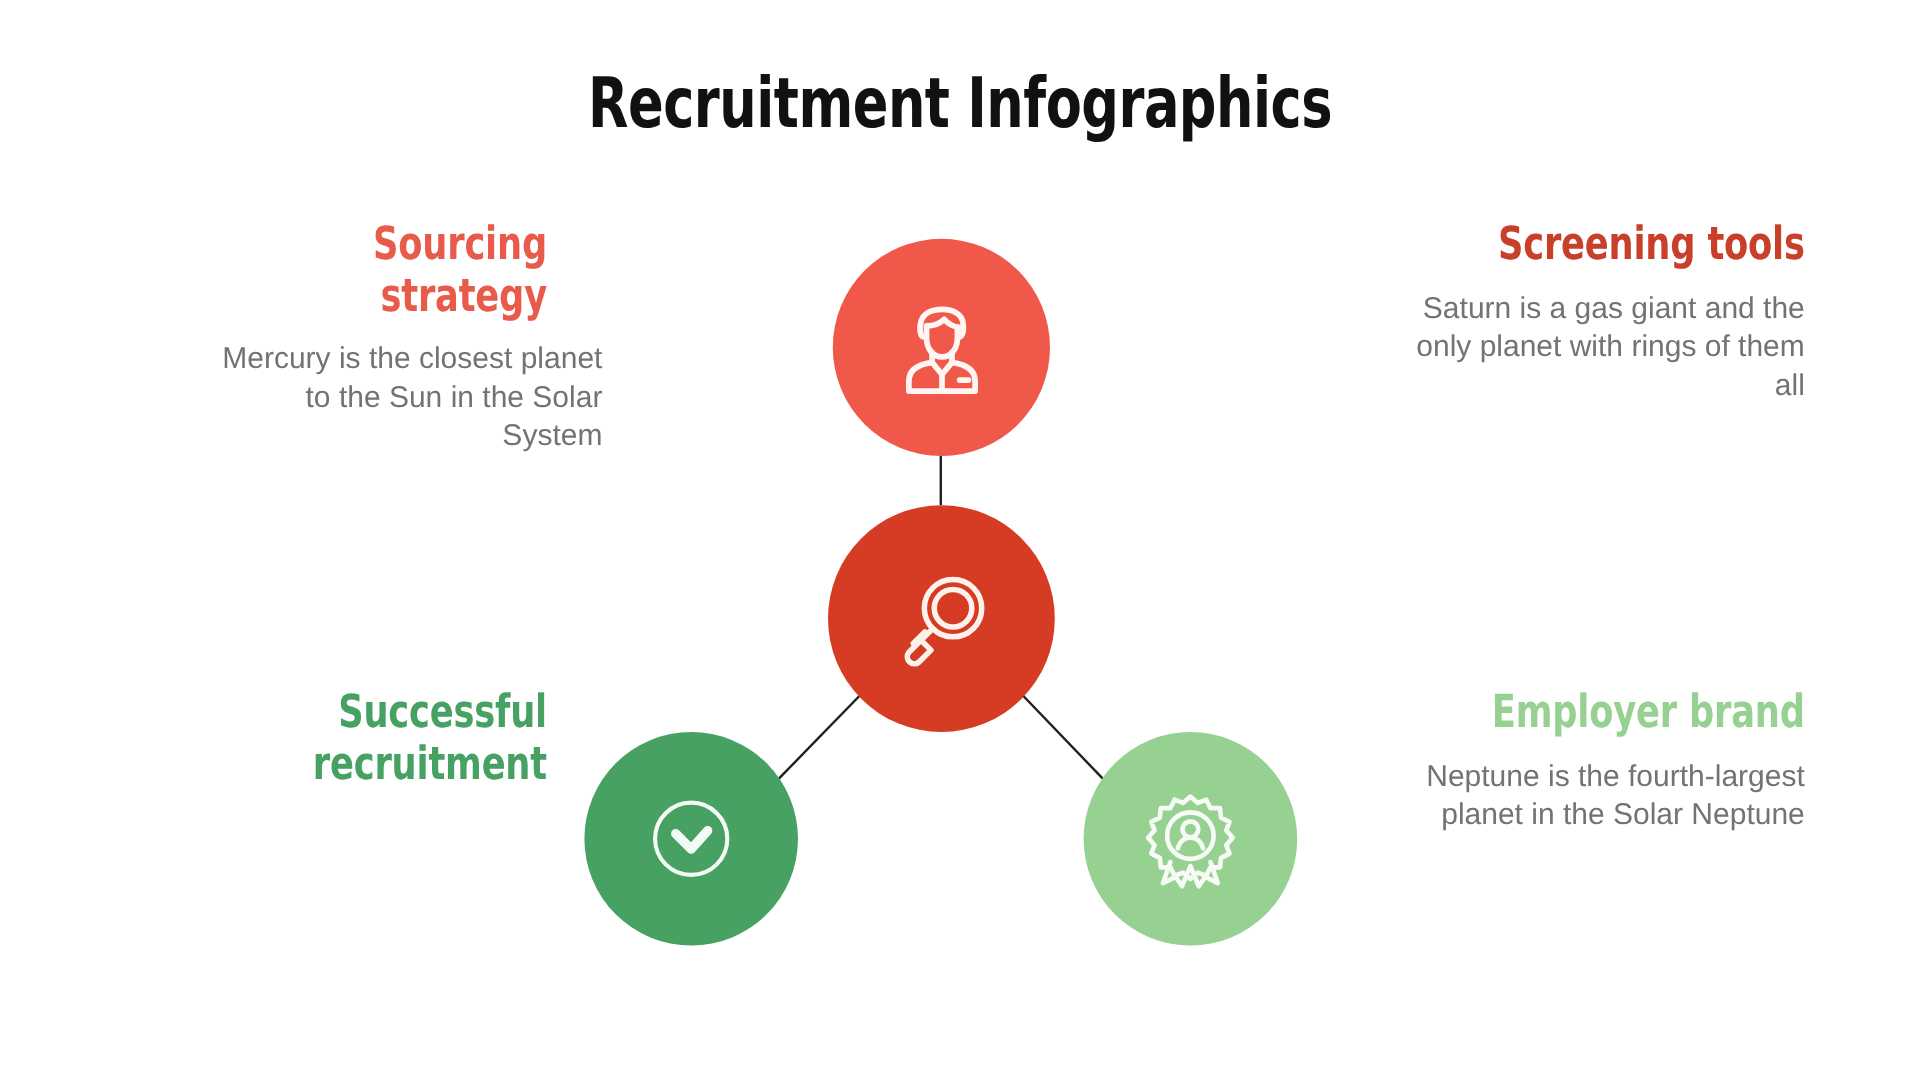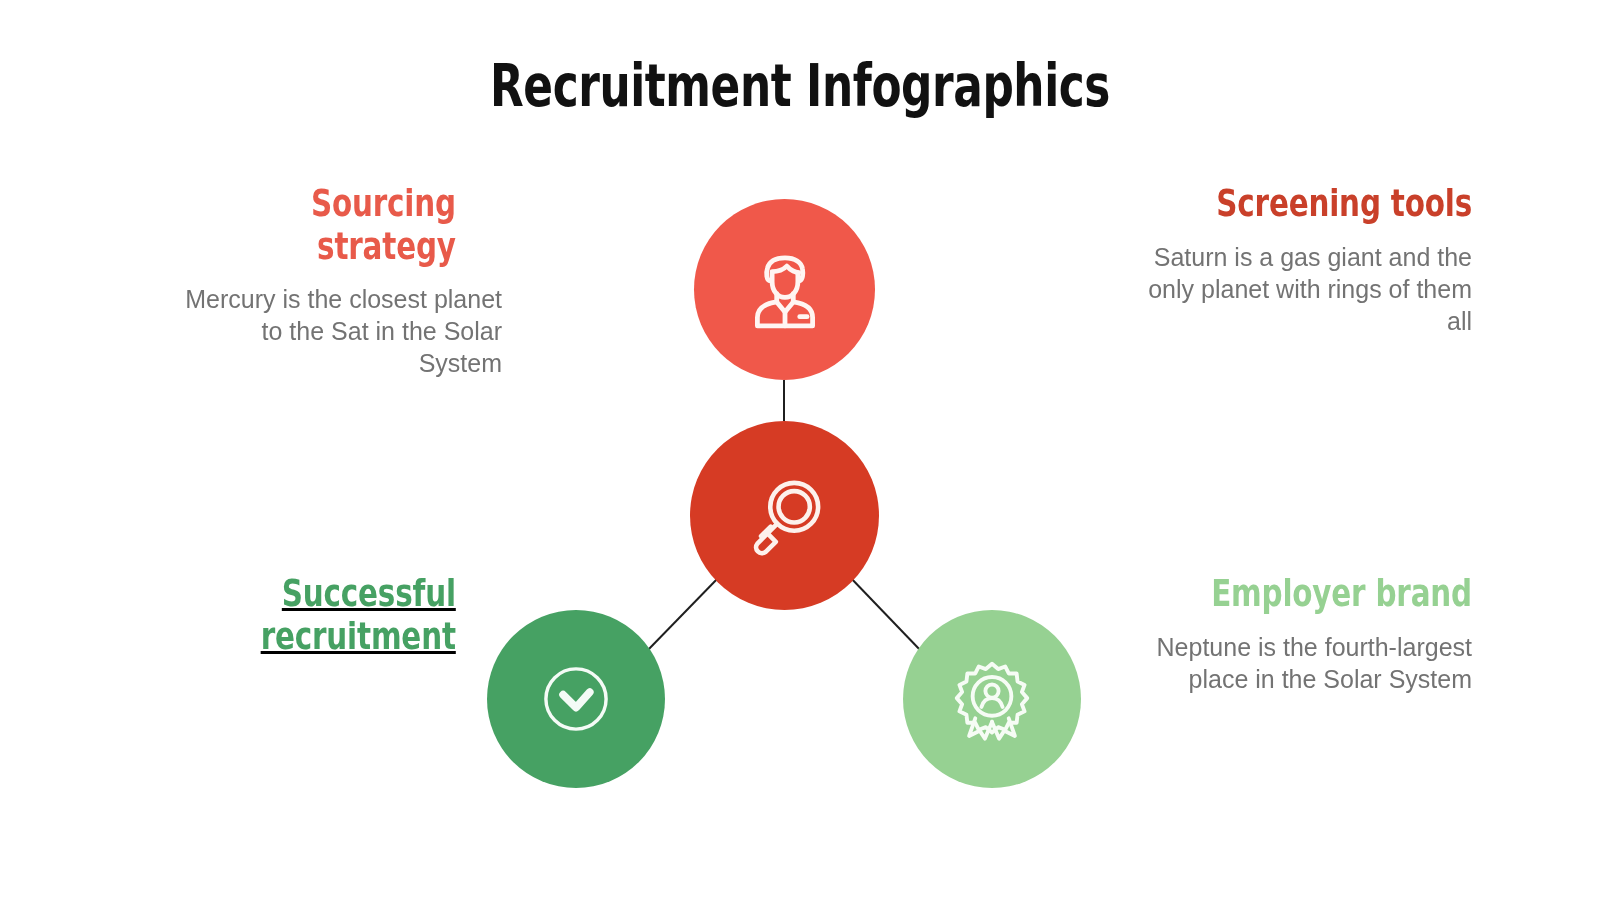--- a/index.html
+++ b/index.html
@@ -45,26 +45,26 @@
   }
   .block .body {
     margin-top: 16px;
     font-family: "Liberation Sans", sans-serif;
     font-size: 25px;
     line-height: 1.28;
     color: #737373;
   }
 
   .block.left  { left: 132px; text-align: right; margin-left: 40px; }
-  .block.right { left: 1142px; width: 330px; text-align: right; }
+  .block.right { left: 1174px; width: 330px; text-align: right; }
   .block.left  .head { transform-origin: left top; }
   .block.right .head { transform-origin: right top; }
 
   #blk-sourcing  { top: 182px; }
-  #blk-successful{ top: 572px; text-decoration: underline; }
+  #blk-successful{ top: 572px; }
   #blk-screening { top: 182px; }
   #blk-employer  { top: 572px; }
 
   
   .diagram { position: absolute; left: 0; top: 0; width: 1600px; height: 900px; }
   .lines { position: absolute; left: 0; top: 0; }
 
   .node {
     position: absolute;
     border-radius: 50%;
@@ -141,30 +141,30 @@
           <path d="M38 59 C40 52 44 49 50 49 C56 49 60 52 62 59"></path>
           <path d="M31 72 L24 92 L36 86 L42 95 L50 76"></path>
           <path d="M69 72 L76 92 L64 86 L58 95 L50 76"></path>
         </svg>
       </span>
     </div>
   </div>
 
   <div class="block left" id="blk-sourcing">
     <div class="head" style="color:#E85A4A;">Sourcing strategy</div>
-    <div class="body">Mercury is the closest planet to the Sat in the Solar System</div>
+    <div class="body">Mercury is the closest planet to the Sun in the Solar System</div>
   </div>
 
   <div class="block left" id="blk-successful">
     <div class="head" style="color:#46A163;">Successful recruitment</div>
   </div>
 
   <div class="block right" id="blk-screening">
     <div class="head" style="color:#C9402A;">Screening tools</div>
     <div class="body">Saturn is a gas giant and the only planet with rings of them all</div>
   </div>
 
   <div class="block right" id="blk-employer">
     <div class="head" style="color:#96D192;">Employer brand</div>
-    <div class="body">Neptune is the fourth-largest place in the Solar System</div>
+    <div class="body">Neptune is the fourth-largest planet in the Solar Neptune</div>
   </div>
 
 </div>
 
 </body></html>

